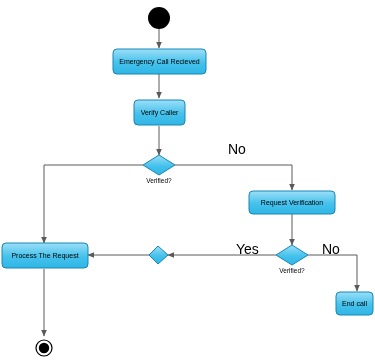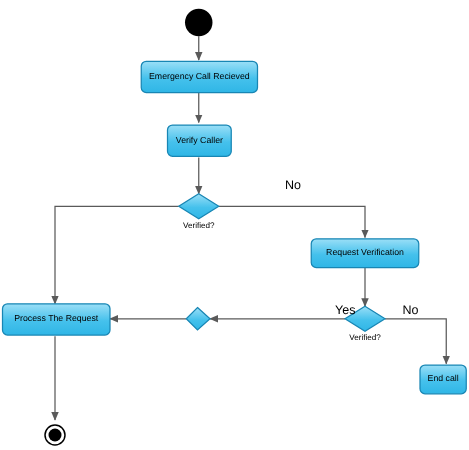--- a/index.html
+++ b/index.html
@@ -32,21 +32,21 @@
     justify-content: center;
     text-align: center;
     color: #000000;
     font-size: 7px;
     line-height: 9px;
     pointer-events: none;
   }
   .edge-label {
     position: absolute;
     color: #000000;
-    font-size: 10px;
+    font-size: 14px;
     line-height: 12px;
     white-space: nowrap;
   }
   .dec-label {
     position: absolute;
     color: #000000;
     font-size: 6.5px;
     line-height: 8px;
     white-space: nowrap;
     text-align: center;
@@ -123,17 +123,17 @@
   <div class="node-label" style="left:2px; top:243px; width:86px; height:25px;">Process The Request</div>
 
   <div class="node-label" style="left:336px; top:292px; width:37px; height:23px;">End call</div>
 
   <div class="dec-label" style="left:129px; top:177px; width:60px;">Verified?</div>
 
   <div class="dec-label" style="left:262px; top:267px; width:60px;">Verified?</div>
 
   <div class="edge-label" style="left:228px; top:143px;">No</div>
 
-  <div class="edge-label" style="left:236px; top:243px;margin-left:32px;">Yes</div>
+  <div class="edge-label" style="left:236px; top:243px;">Yes</div>
 
   <div class="edge-label" style="left:322px; top:243px;">No</div>
 
 </div>
 
 </body></html>

